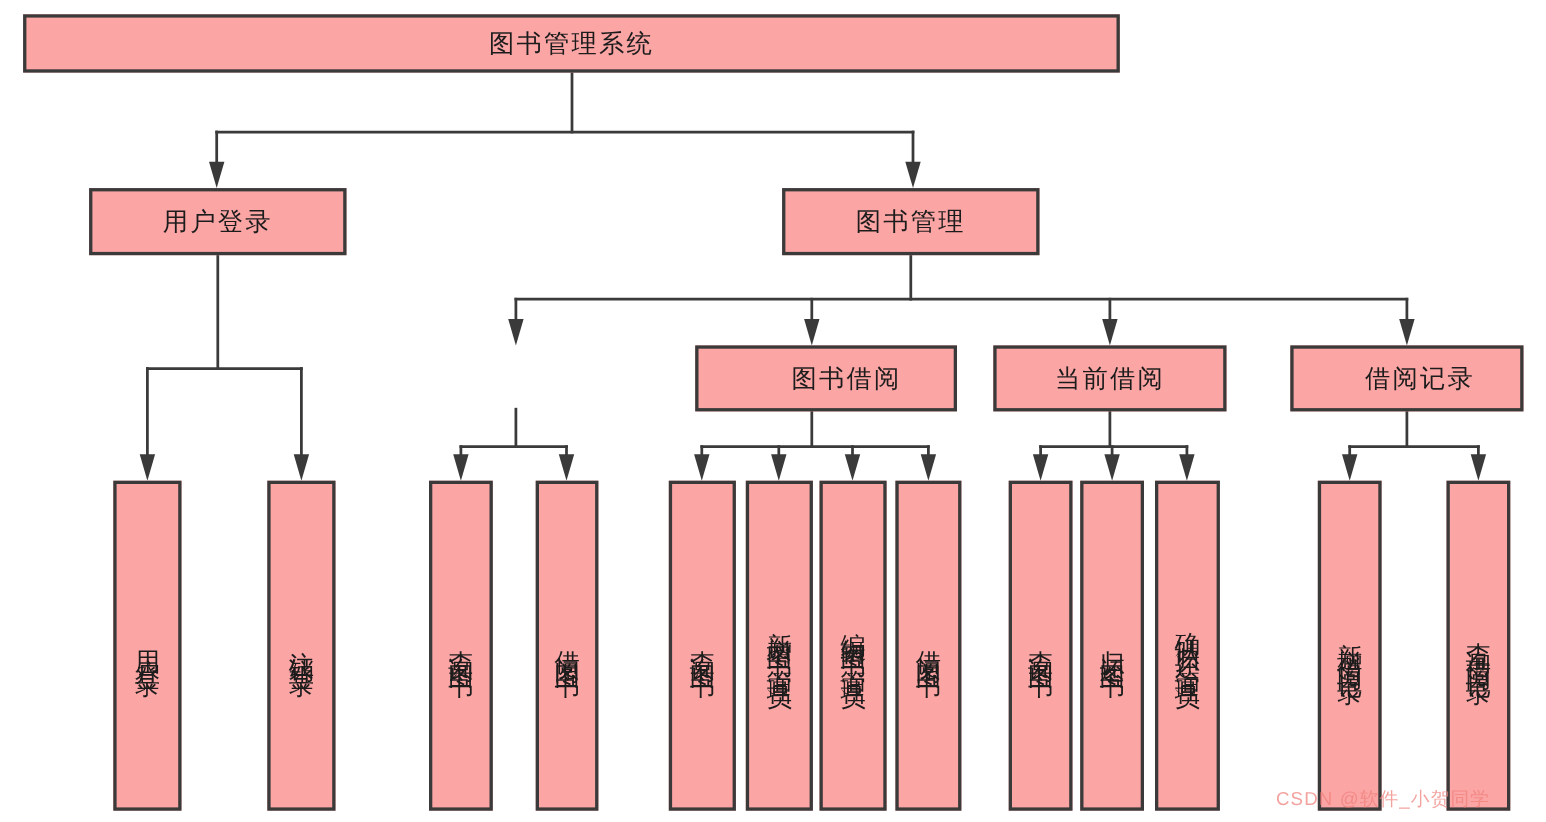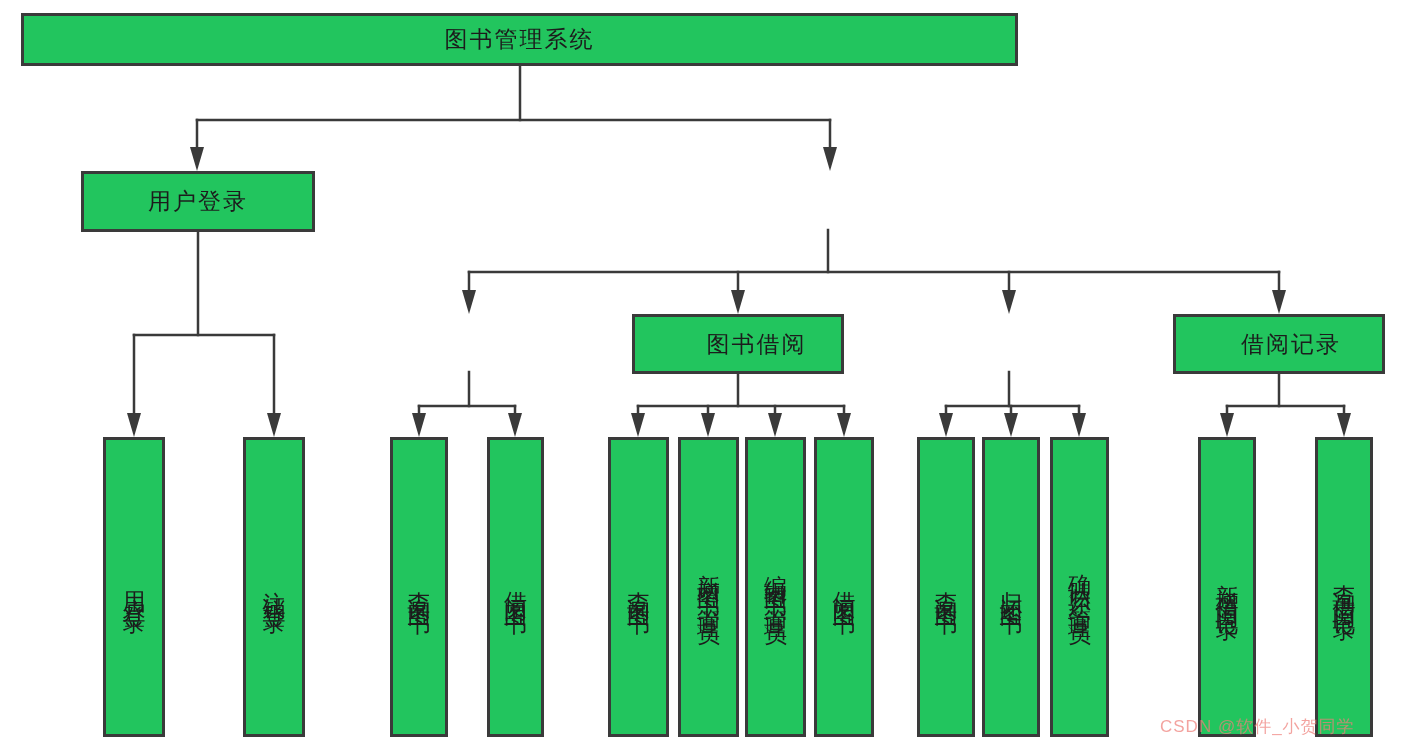--- a/index.html
+++ b/index.html
@@ -8,21 +8,21 @@
     width:1405px;height:747px;
     background:#ffffff;
     font-family:"Liberation Sans","DejaVu Sans",sans-serif;
     overflow:hidden;
   }
   #connectors{position:absolute;left:0;top:0;z-index:1;}
   .box{
     position:absolute;
     box-sizing:border-box;
     border:3px solid #3a3a3a;
-    background:#22c55e;
+    background:#fca5a5;
     display:flex;
     align-items:center;
     justify-content:center;
     color:#1c1c1c;
     z-index:2;
   }
   .h-box{font-size:23px;letter-spacing:2px;white-space:nowrap;}
   .v-box .v-text{
     writing-mode:vertical-rl;
     text-orientation:mixed;
@@ -38,21 +38,21 @@
     letter-spacing:1px;
     color:rgba(238,128,122,0.72);
     white-space:nowrap;
     z-index:3;
   }
   
   .n-root{left:21px;top:13px;width:997px;height:53px;}
   .n-b0{left:81px;top:171px;width:234px;height:61px;}
   .n-b1{left:711px;top:171px;width:234px;height:61px;}
   .n-m0{left:363px;top:314px;width:212px;height:60px;}
-  .n-m1{left:632px;top:314px;width:212px;height:60px;padding-left:37px;}
+  .n-m1{left:632px;top:314px;width:238px;height:60px;padding-left:37px;}
   .n-m2{left:903px;top:314px;width:212px;height:60px;}
   .n-m3{left:1173px;top:314px;width:212px;height:60px;padding-left:24px;}
   .n-l0{left:103px;top:437px;width:62px;height:300px;}
   .n-l1{left:243px;top:437px;width:62px;height:300px;}
   .n-l2{left:390px;top:437px;width:58px;height:300px;}
   .n-l3{left:487px;top:437px;width:57px;height:300px;}
   .n-l4{left:608px;top:437px;width:61px;height:300px;}
   .n-l5{left:678px;top:437px;width:61px;height:300px;}
   .n-l6{left:745px;top:437px;width:61px;height:300px;}
   .n-l7{left:814px;top:437px;width:60px;height:300px;}
@@ -139,22 +139,24 @@
       <line x1="1227" y1="406" x2="1227" y2="415"></line>
       <polygon points="1220,413 1234,413 1227,437" fill="#3a3a3a" stroke="none"></polygon>
       <line x1="1344" y1="406" x2="1344" y2="415"></line>
       <polygon points="1337,413 1351,413 1344,437" fill="#3a3a3a" stroke="none"></polygon>
     </g>
   </svg>
 
   <div class="box h-box n-root">图书管理系统</div>
 
   <div class="box h-box n-b0">用户登录</div>
+  <div class="box h-box n-b1">图书管理</div>
 
   <div class="box h-box n-m1">图书借阅</div>
+  <div class="box h-box n-m2">当前借阅</div>
   <div class="box h-box n-m3">借阅记录</div>
 
   <div class="box v-box n-l0">
     <span class="v-text">用户登录</span>
   </div>
   <div class="box v-box n-l1">
     <span class="v-text">注销登录</span>
   </div>
   <div class="box v-box n-l2">
     <span class="v-text">查询图书</span>

